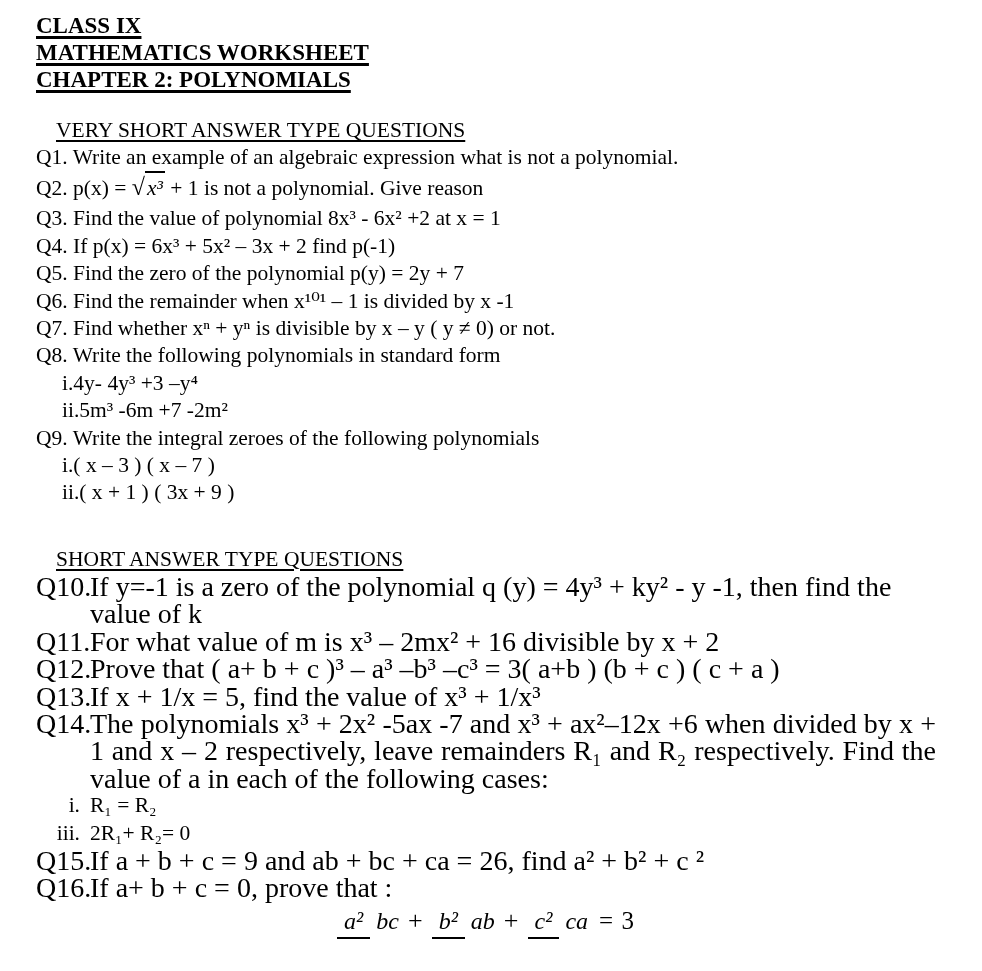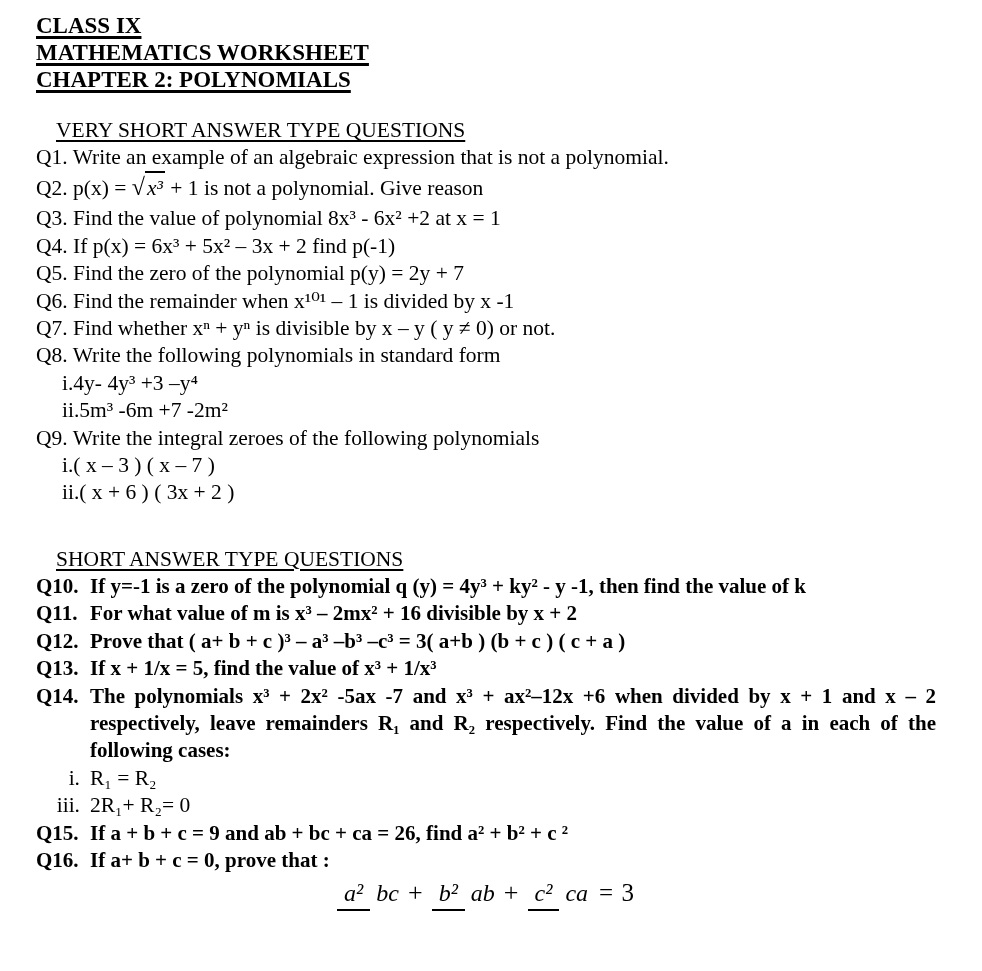--- a/index.html
+++ b/index.html
@@ -48,23 +48,22 @@
   .q2-line { line-height: 33px; }
   .radical-sign { font-size: 24px; }
   .radicand {
     border-top: 2px solid #000;
     font-style: italic;
     padding: 3px 2px;
   }
   
   .qrow {
     display: flex;
-    font-size: 21px;
+    font-size: 28px;
     line-height: 27.4px;
-    font-weight: bold;
   }
   .qrow .qlabel { width: 54px; flex: none; }
   .qrow .qtext { flex: 1; }
   .qrow .qtext.justify { text-align: justify; }
   
   .roman-row {
     display: flex;
     font-size: 21.5px;
     line-height: 27.4px;
   }
@@ -98,35 +97,35 @@
 <div class="page">
 
   <div class="title-block">
     <div><span class="title-line">CLASS IX</span></div>
     <div><span class="title-line">MATHEMATICS WORKSHEET</span></div>
     <div><span class="title-line">CHAPTER 2: POLYNOMIALS</span></div>
   </div>
 
   <div class="section-heading">VERY SHORT ANSWER TYPE QUESTIONS</div>
 
-  <div class="qline">Q1. Write an example of an algebraic expression that is not a polynomial.</div>
+  <div class="qline">Q1. Write an example of an algebraic expression what is not a polynomial.</div>
 
   <div class="qline q2-line"><span>Q2. p(x) = </span><span class="radical-sign">√</span><span class="radicand">x³</span><span> +  1 is not a polynomial. Give reason</span></div>
 
   <div class="qline">Q3. Find the value of polynomial 8x³ - 6x² +2 at x = 1</div>
   <div class="qline">Q4. If p(x) = 6x³ + 5x² – 3x + 2 find p(-1)</div>
   <div class="qline">Q5. Find the zero of the polynomial p(y) = 2y + 7</div>
   <div class="qline">Q6. Find the remainder when x¹⁰¹ – 1 is divided by x -1</div>
   <div class="qline">Q7. Find whether xⁿ + yⁿ is divisible by x – y ( y ≠ 0) or not.</div>
   <div class="qline">Q8. Write the following polynomials in standard form</div>
   <div class="qline subitem">i.4y- 4y³ +3 –y⁴</div>
   <div class="qline subitem">ii.5m³ -6m +7 -2m²</div>
   <div class="qline">Q9. Write the integral zeroes of the following polynomials</div>
   <div class="qline subitem">i.( x – 3 ) ( x – 7 )</div>
-  <div class="qline subitem">ii.( x + 6 ) ( 3x + 2 )</div>
+  <div class="qline subitem">ii.( x + 1 ) ( 3x + 9 )</div>
 
   <div class="section-heading second">SHORT ANSWER TYPE QUESTIONS</div>
 
   <div class="qrow">
     <span class="qlabel">Q10.</span>
     <span class="qtext">If y=-1 is a zero of the polynomial q (y) = 4y³ + ky² - y -1, then find the value of k</span>
   </div>
   <div class="qrow">
     <span class="qlabel">Q11.</span>
     <span class="qtext">For what value of m is x³ – 2mx² + 16 divisible by x + 2</span>

